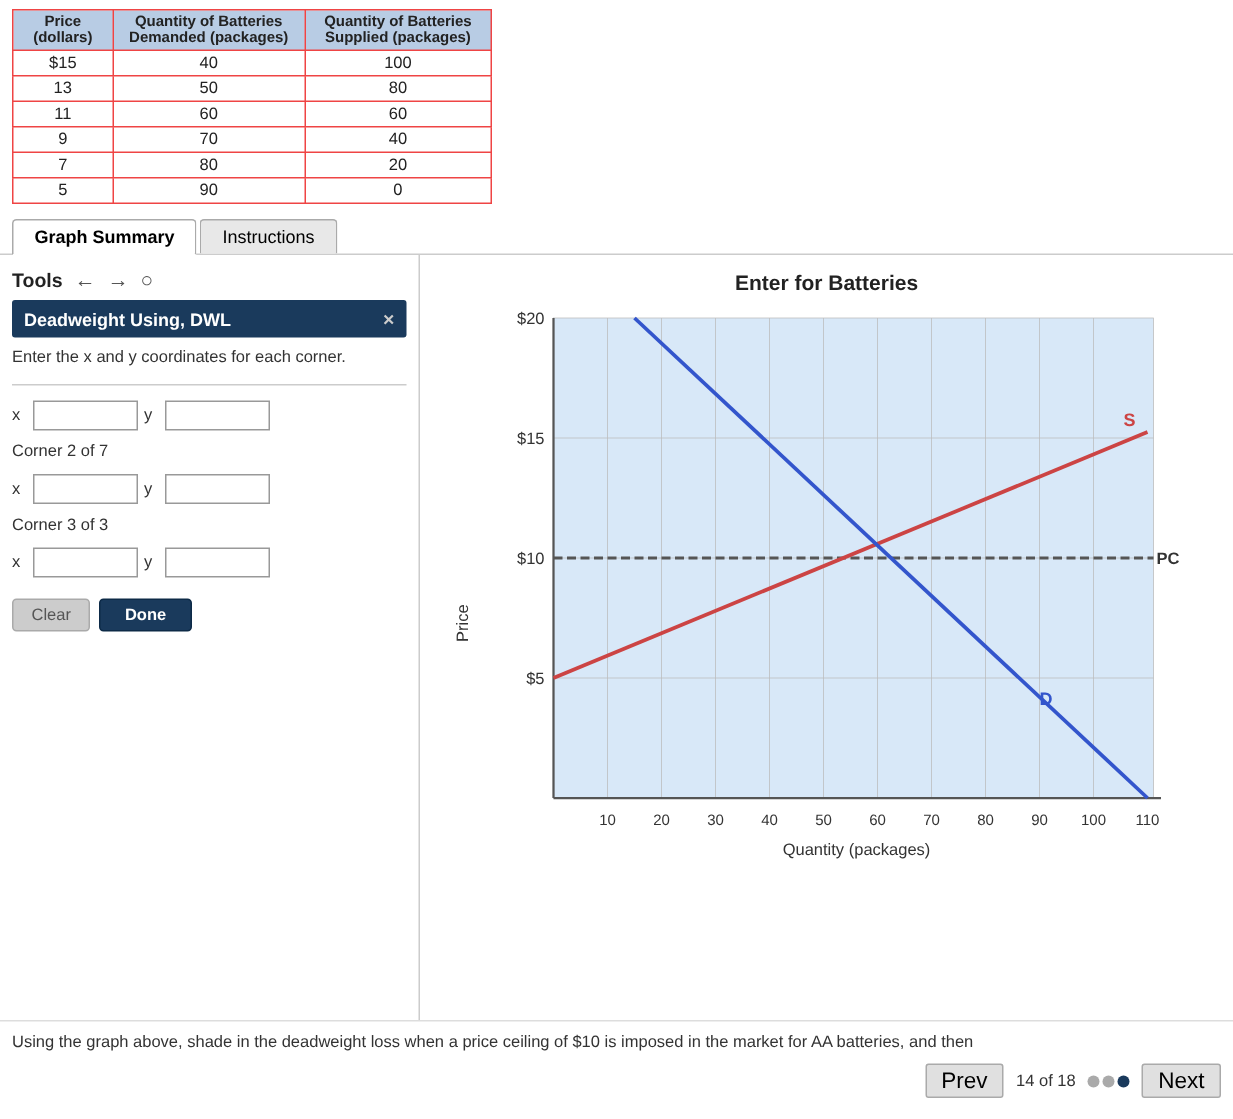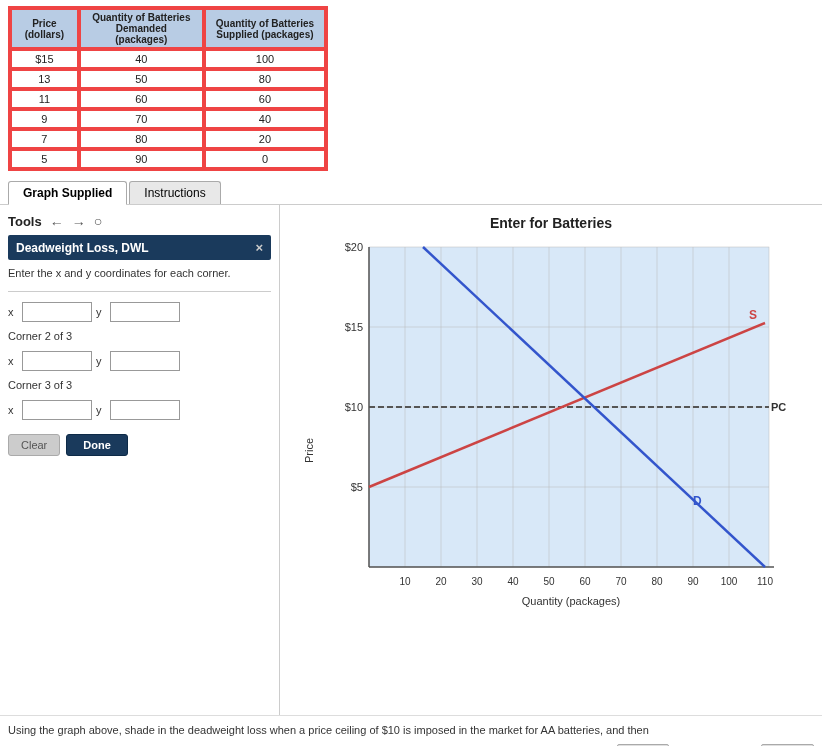--- a/index.html
+++ b/index.html
@@ -17,21 +17,21 @@
     .top-table-wrapper {
       padding: 6px 8px 4px 8px;
       background: #fff;
     }
     .top-table {
       border-collapse: collapse;
       font-size: 11px;
       width: 320px;
     }
     .top-table th, .top-table td {
-      border: 4px solid #ef4444;
+      border: 1px solid #ef4444;
       padding: 2px 8px;
       text-align: center;
       background: #fff;
       margin-left: 10px;
     }
     .top-table th {
       background: #b8cce4;
       font-weight: bold;
       font-size: 10px;
     }
@@ -288,52 +288,52 @@
         <tr>
           <td>5</td>
           <td>90</td>
           <td>0</td>
         </tr>
       </tbody>
   </table>
 </div>
 
 <div class="tab-row">
-  <button class="tab-btn active">Graph Supplied</button>
+  <button class="tab-btn active">Graph Summary</button>
   <button class="tab-btn">Instructions</button>
 </div>
 
 <div class="main-layout">
 
   <div class="left-panel">
 
     <div class="tools-row">
       <span>Tools</span>
       <span class="tool-icon">←</span>
       <span class="tool-icon">→</span>
       <span class="tool-icon">○</span>
     </div>
 
     <div class="dwl-header">
-      <span>Deadweight Loss, DWL</span>
+      <span>Deadweight Using, DWL</span>
       <span class="dwl-close">×</span>
     </div>
 
     <div class="instructions-text">Enter the x and y coordinates for each corner.</div>
 
     <hr class="section-div">
 
     <div class="coord-row">
       <span class="coord-label">x</span>
       <input class="coord-input" type="text" value="" style="">
       <span class="coord-label">y</span>
       <input class="coord-input" type="text" value="" style="">
     </div>
 
-    <div class="corner-label">Corner 2 of 3</div>
+    <div class="corner-label">Corner 2 of 7</div>
     <div class="coord-row">
       <span class="coord-label">x</span>
       <input class="coord-input" type="text" value="" style="">
       <span class="coord-label">y</span>
       <input class="coord-input" type="text" value="" style="">
     </div>
 
     <div class="corner-label">Corner 3 of 3</div>
     <div class="coord-row">
       <span class="coord-label">x</span>

